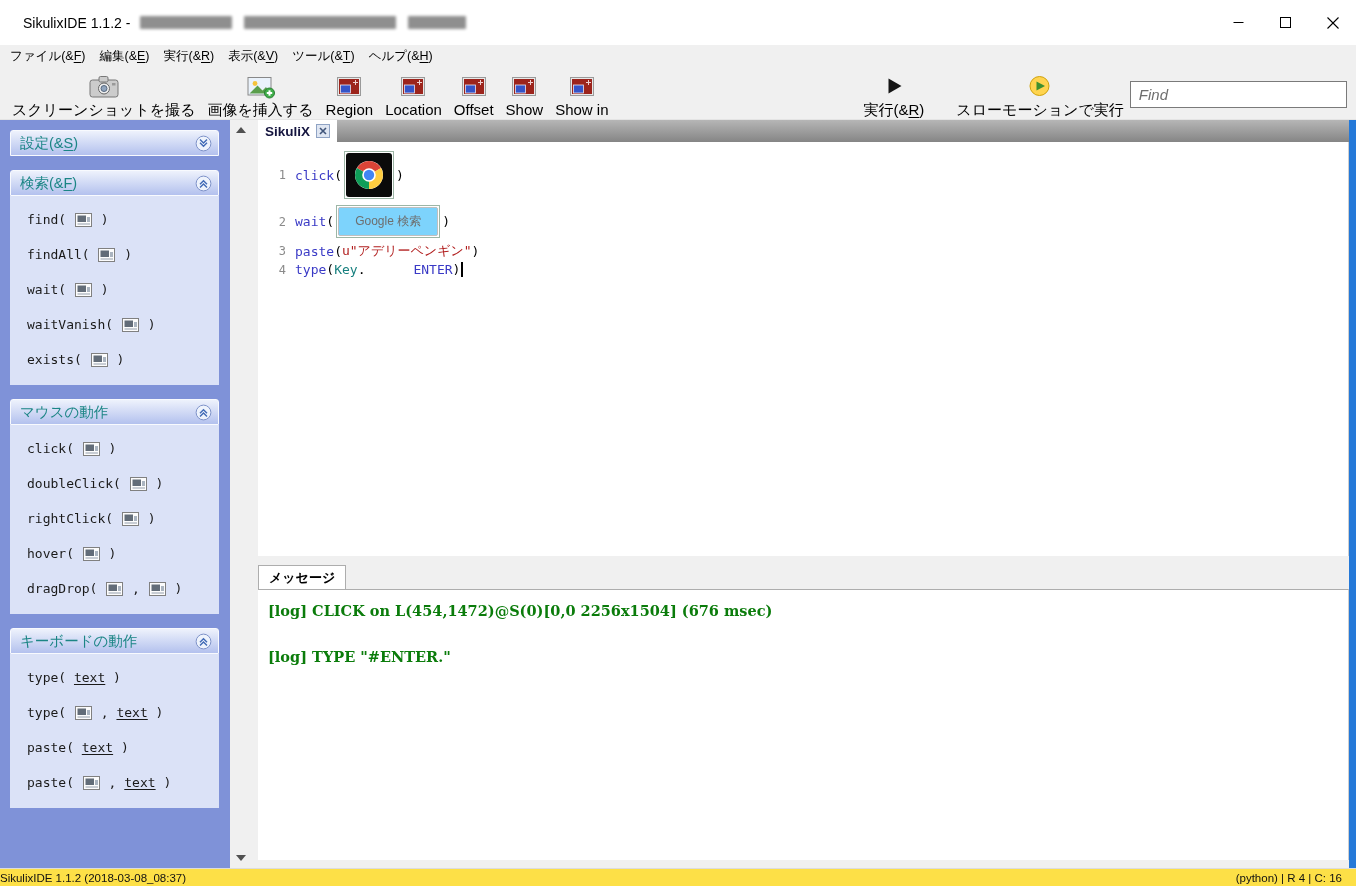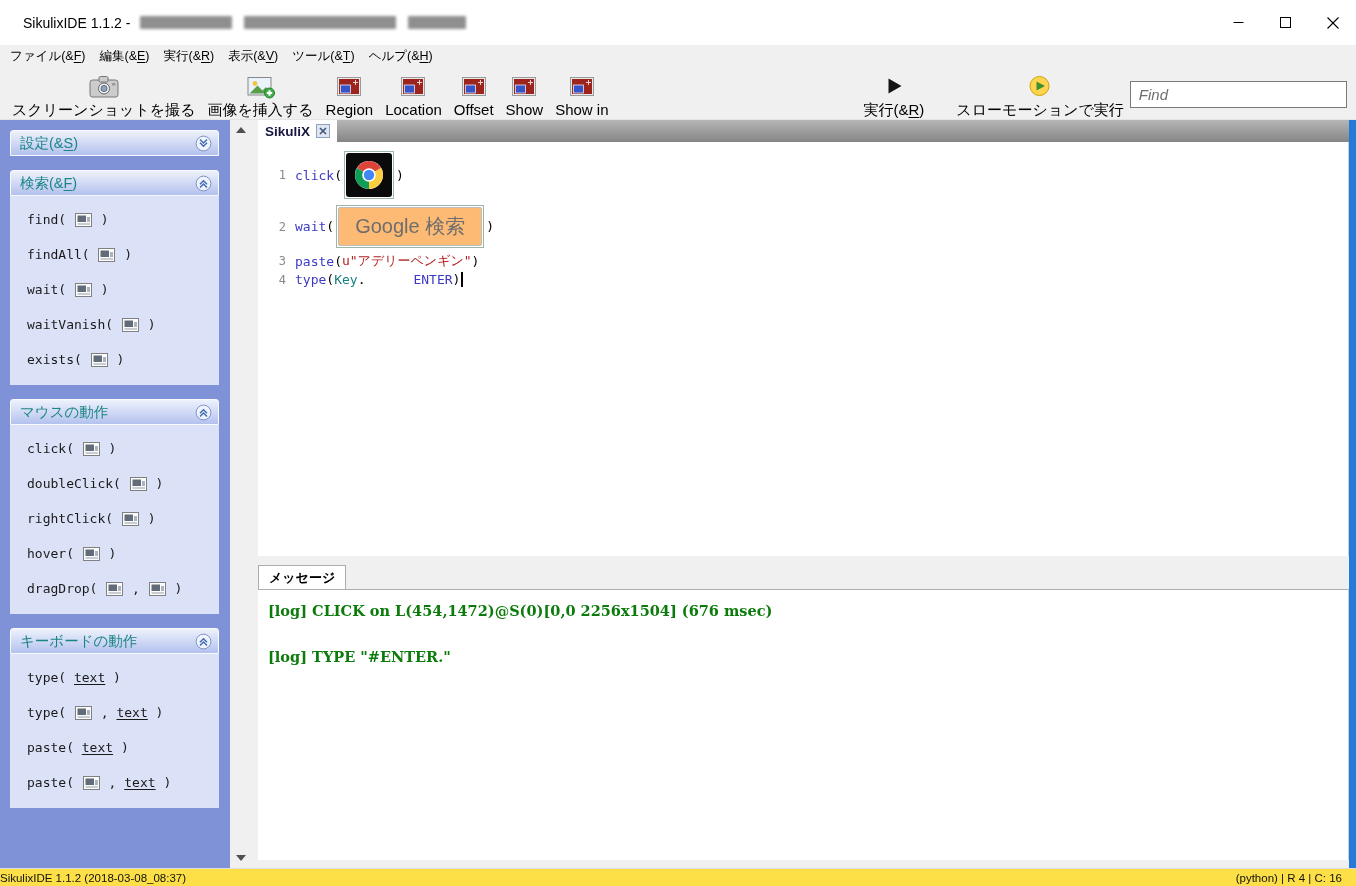--- a/index.html
+++ b/index.html
@@ -76,23 +76,23 @@
   .editor { background: #fff; height: 414px; overflow: hidden; padding-top: 6px; border-right: 1px solid #cfcfcf; flex-shrink: 0; }
   .code-line { display: flex; align-items: center; font-family: "DejaVu Sans Mono", "Liberation Mono", monospace; font-size: 13px; padding: 1px 0; }
   .lnum { width: 28px; text-align: right; color: #8a8a8a; font-size: 12px; margin-right: 9px; flex-shrink: 0; }
   .tok-func { color: #3a3ac6; }
   .tok-plain { color: #000; }
   .tok-str { color: #b22020; }
   .tok-cls { color: #18807f; }
   .tok-const { color: #3a3ac6; padding-left: 48px; }
   .img-frame { display: inline-block; border: 1px solid #9db6a6; background: #fff; padding: 1px; margin: 2px 2px; vertical-align: middle; line-height: 0; }
   .gbtn {
-    display: inline-block; line-height: normal; background: #fdba74;
+    display: inline-block; line-height: normal; background: #7dd3fc;
     border: 1px solid #bfbfbf; border-radius: 2px; padding: 5px 16px;
-    font-family: "Liberation Sans", sans-serif; font-size: 20px; color: #6e6e6e; white-space: nowrap;
+    font-family: "Liberation Sans", sans-serif; font-size: 12px; color: #6e6e6e; white-space: nowrap;
   }
   .caret { display: inline-block; width: 2px; height: 15px; background: #000; margin-left: 1px; vertical-align: middle; }
   .splitter { height: 10px; background: #f0f0f0; flex-shrink: 0; }
   .msg-pane { flex: 1; display: flex; flex-direction: column; background: #f0f0f0; padding-bottom: 8px; font-weight: bold; }
   .msg-tabrow { height: 23px; display: flex; align-items: flex-end; flex-shrink: 0; }
   .msg-tab { background: #fff; border: 1px solid #adadad; border-bottom: none; padding: 3px 10px 2px; font-size: 13px; }
   .msg-content {
     flex: 1; background: #fff; border-top: 1px solid #adadad; border-right: 1px solid #cfcfcf;
     padding: 9px 10px; font-family: "DejaVu Serif", "Liberation Serif", serif;
     font-size: 14.5px; color: #0b7c0b; overflow: hidden;

